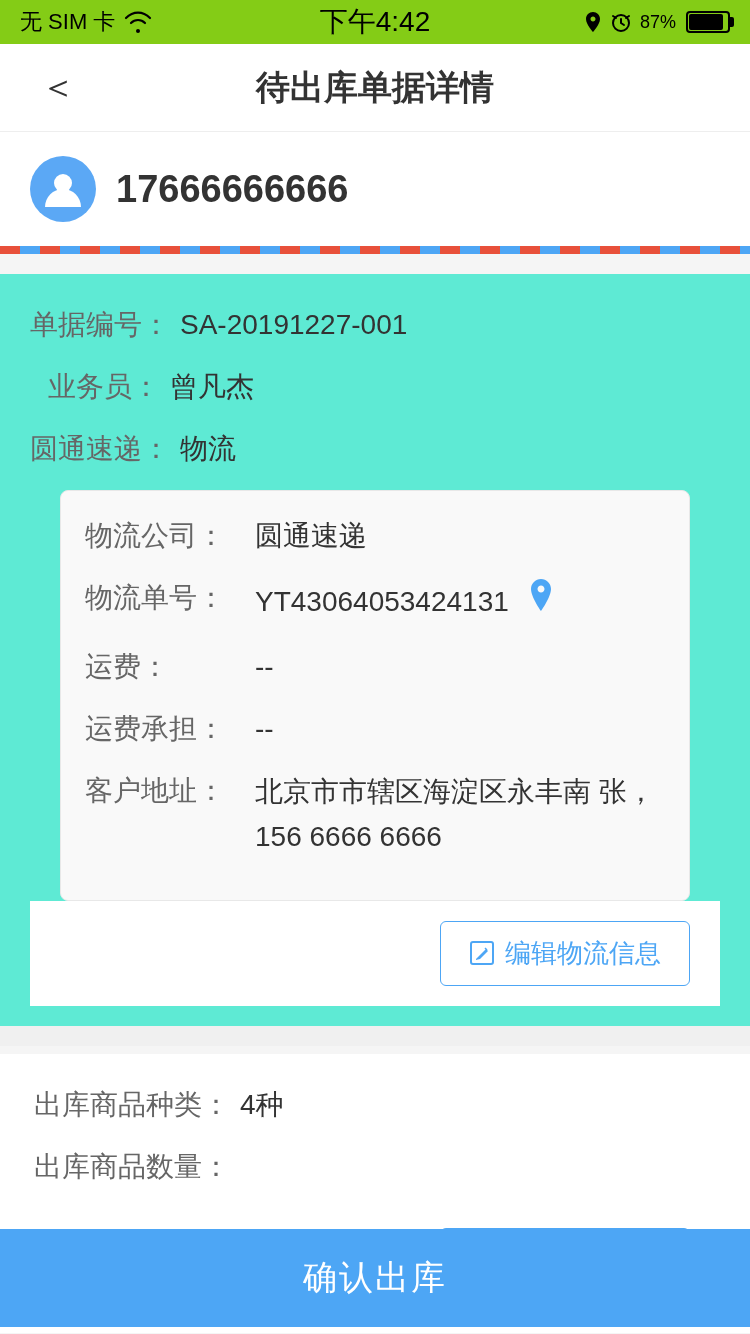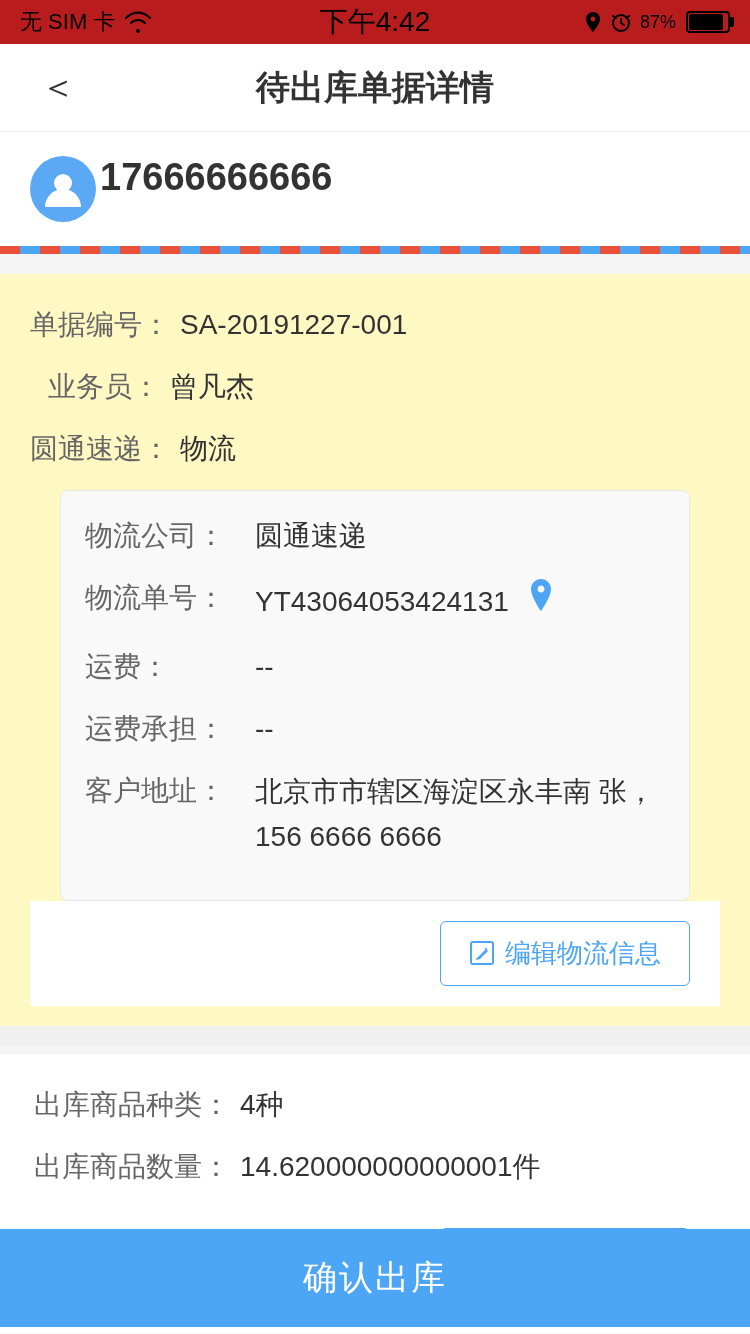--- a/index.html
+++ b/index.html
@@ -11,21 +11,21 @@
       background: #f5f5f5;
       font-size: 28px;
       color: #333;
       position: relative;
     }
 
     
     .status-bar {
       width: 750px;
       height: 44px;
-      background: #b91c1c;
+      background: #84cc16;
       display: flex;
       align-items: center;
       justify-content: space-between;
       padding: 0 20px;
       font-size: 24px;
       color: #000;
     }
     .status-bar-left {
       display: flex;
       align-items: center;
@@ -98,22 +98,22 @@
       font-size: 34px;
       font-weight: 600;
       color: #333;
     }
 
     
     .customer-card {
       background: #fff;
       padding: 24px 30px;
       display: flex;
-      align-items: flex-start;
-      gap: 4px;
+      align-items: center;
+      gap: 20px;
       margin-top: 0;
     }
     .customer-avatar {
       width: 66px;
       height: 66px;
       border-radius: 50%;
       background: #5ba8f5;
       display: flex;
       align-items: center;
       justify-content: center;
@@ -136,21 +136,21 @@
       height: 8px;
       background: repeating-linear-gradient(
         90deg,
         #e8503a 0px, #e8503a 20px,
         #4da6f5 20px, #4da6f5 40px
       );
     }
 
     
     .info-section {
-      background: #fef9c3;
+      background: #5eead4;
       padding: 30px 30px 20px 30px;
       margin-top: 20px;
     }
     .info-row {
       display: flex;
       align-items: flex-start;
       margin-bottom: 20px;
       font-size: 28px;
       line-height: 1.5;
     }
@@ -383,21 +383,20 @@
 
   <div class="section-separator"></div>
 
   <div class="stock-section">
     <div class="info-row">
       <span class="info-label" style="min-width:200px;">出库商品种类：</span>
       <span class="info-value">4种</span>
     </div>
     <div class="info-row">
       <span class="info-label" style="min-width:200px;">出库商品数量：</span>
-      <span class="info-value">14.620000000000001件</span>
     </div>
 
     <div class="view-details-btn">
       <button class="btn-outline">
         <svg width="26" height="26" viewBox="0 0 26 26" fill="none">
           <rect x="3" y="2" width="20" height="22" rx="2" stroke="#4da6f5" stroke-width="2" fill="none"></rect>
           <line x1="7" y1="8" x2="19" y2="8" stroke="#4da6f5" stroke-width="2"></line>
           <line x1="7" y1="13" x2="19" y2="13" stroke="#4da6f5" stroke-width="2"></line>
           <line x1="7" y1="18" x2="14" y2="18" stroke="#4da6f5" stroke-width="2"></line>
         </svg>

